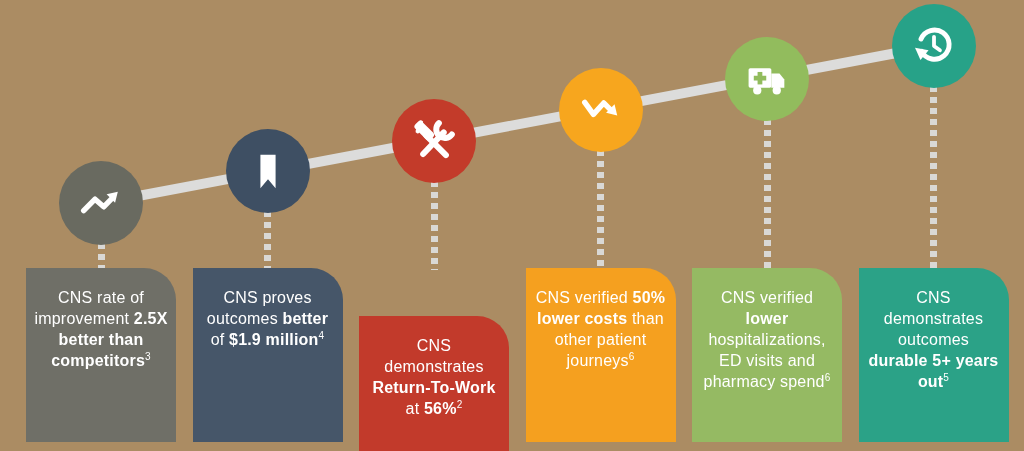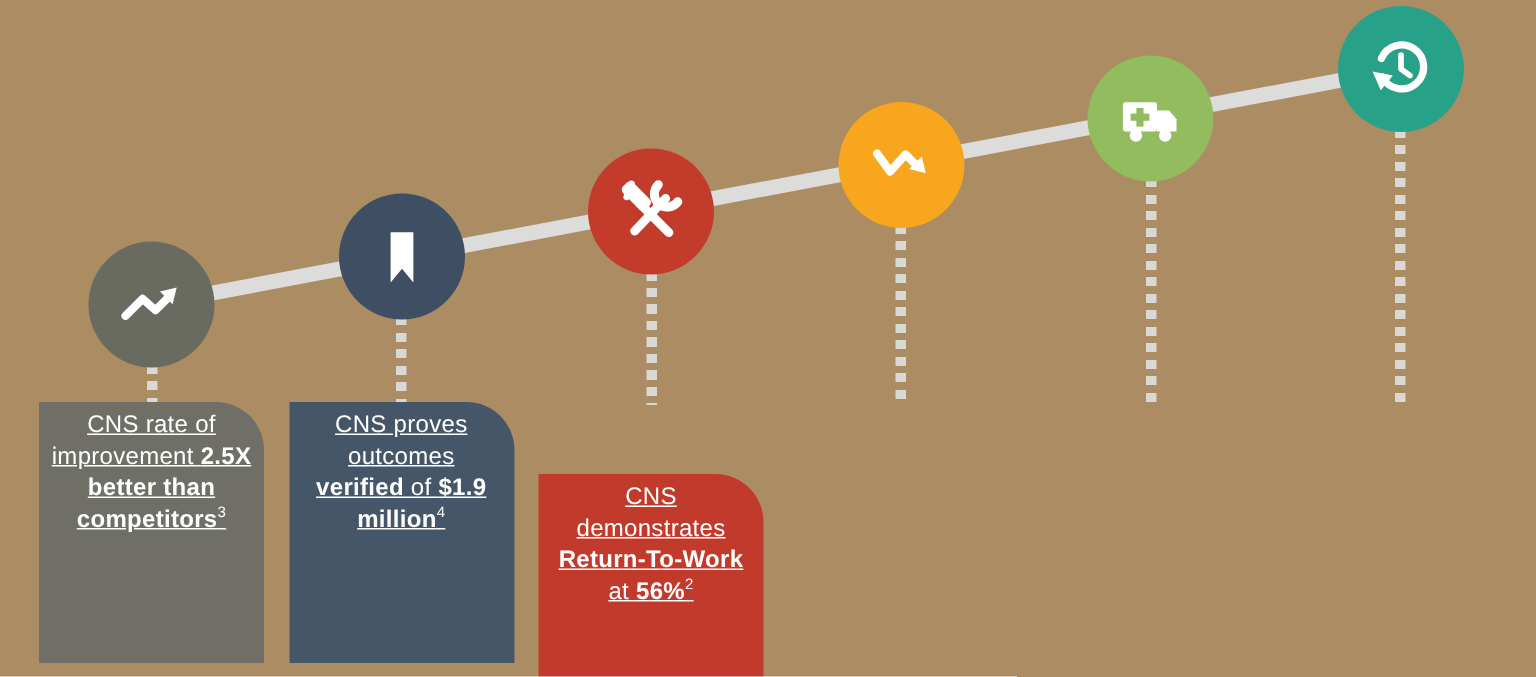--- a/index.html
+++ b/index.html
@@ -15,22 +15,22 @@
   }
   .connector{
     position:absolute;width:7px;
     background-image:repeating-linear-gradient(to bottom,var(--dot,#d9d8d5) 0 6px,transparent 6px 11px);
   }
   .card{
     position:absolute;top:268px;width:150px;height:174px;
     border-radius:0 32px 0 0;
   }
   .card p{
-    margin:0;padding:5px 8px 0;text-align:center;
-    color:var(--text,#ffffff);font-size:16px;line-height:21px;letter-spacing:.2px;text-decoration:underline;
+    margin:0;padding:19px 8px 0;text-align:center;
+    color:var(--text,#ffffff);font-size:16px;line-height:21px;letter-spacing:.2px;
   }
   .card .b{font-weight:700;}
   .card sup{font-size:10px;font-weight:400;line-height:0;}
 </style>
 </head>
 <body>
 
 <div class="stage" id="stage">
   <svg class="trendline" id="trendline" width="1024" height="451" viewBox="0 0 1024 451">
     <line id="trendline-line" x1="101" y1="203" x2="933.5" y2="46" stroke-width="10" stroke-linecap="butt" stroke="#dcdcdb"></line>
@@ -45,21 +45,21 @@
     <div class="card" style="left: 26px; background: rgb(111, 111, 103);">
       <p><span>CNS rate of improvement </span><span class="b">2.5X better than competitors</span><sup>3</sup></p>
     </div>
     <div class="connector" style="left: 264px; top: 211px; height: 59px;"></div>
     <div class="circle" style="left: 225.5px; top: 129px; background: rgb(62, 79, 99);">
       <svg viewBox="0 0 48 48" width="52" height="52">
     <path d="M17 9 h14 v31 l-7 -8.5 l-7 8.5 z" fill="#fff"></path>
       </svg>
     </div>
     <div class="card" style="left: 192.5px; background: rgb(70, 86, 105);">
-      <p><span>CNS proves outcomes </span><span class="b">verified</span><span> of </span><span class="b">$1.9 million</span><sup>4</sup></p>
+      <p><span>CNS proves outcomes </span><span class="b">better</span><span> of </span><span class="b">$1.9 million</span><sup>4</sup></p>
     </div>
     <div class="connector" style="left: 430.5px; top: 181px; height: 89px;"></div>
     <div class="circle" style="left: 392px; top: 99px; background: rgb(195, 59, 42);">
       <svg viewBox="0 0 48 48" width="52" height="52">
     <line x1="17" y1="19" x2="35" y2="37" stroke="#fff" stroke-width="5.5" stroke-linecap="round"></line>
     <rect x="5" y="10" width="20" height="9" rx="3" fill="#fff" transform="rotate(45 15 14.5)"></rect>
     <line x1="12" y1="7" x2="9" y2="15" stroke="#fff" stroke-width="4" stroke-linecap="round"></line>
     <line x1="33" y1="16" x2="14" y2="36" stroke="#fff" stroke-width="5.5" stroke-linecap="round"></line>
     <path d="M28.5 7.5 a8 8 0 1 0 12 10.5" fill="none" stroke="#fff" stroke-width="5.5" stroke-linecap="round"></path>
       </svg>
@@ -67,32 +67,41 @@
     <div class="card" style="left: 359px; background: rgb(194, 58, 43); margin-top: 48px;">
       <p><span>CNS demonstrates </span><span class="b">Return-To-Work</span><span> at </span><span class="b">56%</span><sup>2</sup></p>
     </div>
     <div class="connector" style="left: 597px; top: 150px; height: 120px;"></div>
     <div class="circle" style="left: 558.5px; top: 68px; background: rgb(247, 166, 30);">
       <svg viewBox="0 0 48 48" width="52" height="52">
     <path d="M9 17 L17 28 L26.5 17.5 L32 23" fill="none" stroke="#fff" stroke-width="5" stroke-linecap="round" stroke-linejoin="round"></path>
     <polygon points="39,29 36.5,18.7 28.7,26.5" fill="#fff"></polygon>
       </svg>
     </div>
+    <div class="card" style="left: 525.5px; background: rgb(245, 160, 31);">
+      <p><span>CNS verified </span><span class="b">50% lower costs</span><span> than other patient journeys</span><sup>6</sup></p>
+    </div>
     <div class="connector" style="left: 763.5px; top: 119px; height: 151px;"></div>
     <div class="circle" style="left: 725px; top: 37px; background: rgb(146, 188, 93);">
       <svg viewBox="0 0 48 48" width="52" height="52">
     <rect x="7" y="14" width="21" height="18" rx="1.5" fill="#fff"></rect>
     <path d="M28 19 h7.5 l4.5 5.5 v7.5 h-12 z" fill="#fff"></path>
     <circle cx="15" cy="34.5" r="3.8" fill="#fff"></circle>
     <circle cx="33" cy="34.5" r="3.8" fill="#fff"></circle>
     <rect x="15.3" y="17.5" width="4.4" height="11.5" fill="#92bc5d"></rect>
     <rect x="11.8" y="21" width="11.5" height="4.4" fill="#92bc5d"></rect>
       </svg>
     </div>
+    <div class="card" style="left: 692px; background: rgb(149, 186, 99);">
+      <p><span>CNS verified </span><span class="b">lower</span><span> hospitalizations, ED visits and pharmacy spend</span><sup>6</sup></p>
+    </div>
     <div class="connector" style="left: 930px; top: 86px; height: 184px;"></div>
     <div class="circle" style="left: 891.5px; top: 4px; background: rgb(39, 162, 136);">
       <svg viewBox="0 0 48 48" width="52" height="52">
     <path d="M12 17.5 A13.5 13.5 0 1 1 12.5 29" fill="none" stroke="#fff" stroke-width="4.5" stroke-linecap="round"></path>
     <polygon points="6.5,25.5 19,28 11.5,37" fill="#fff"></polygon>
     <path d="M24 15.5 V24 L29.5 28" fill="none" stroke="#fff" stroke-width="3.5" stroke-linecap="round" stroke-linejoin="round"></path>
       </svg>
     </div>
+    <div class="card" style="left: 858.5px; background: rgb(43, 162, 135);">
+      <p><span>CNS demonstrates outcomes </span><span class="b">durable 5+ years out</span><sup>5</sup></p>
+    </div>
   </div>
 
 </body></html>

